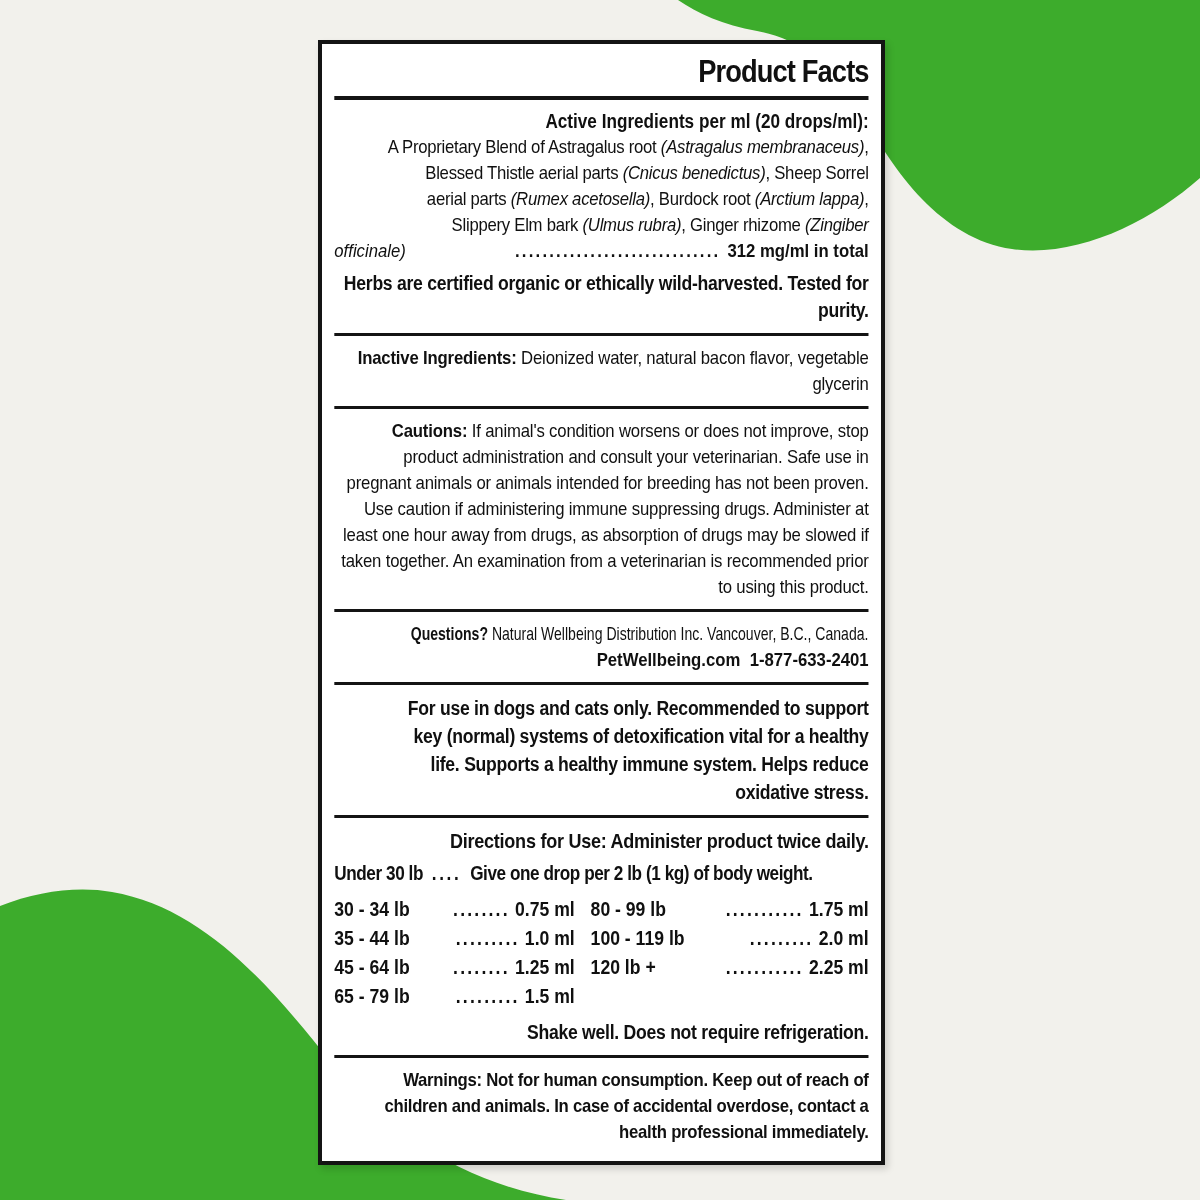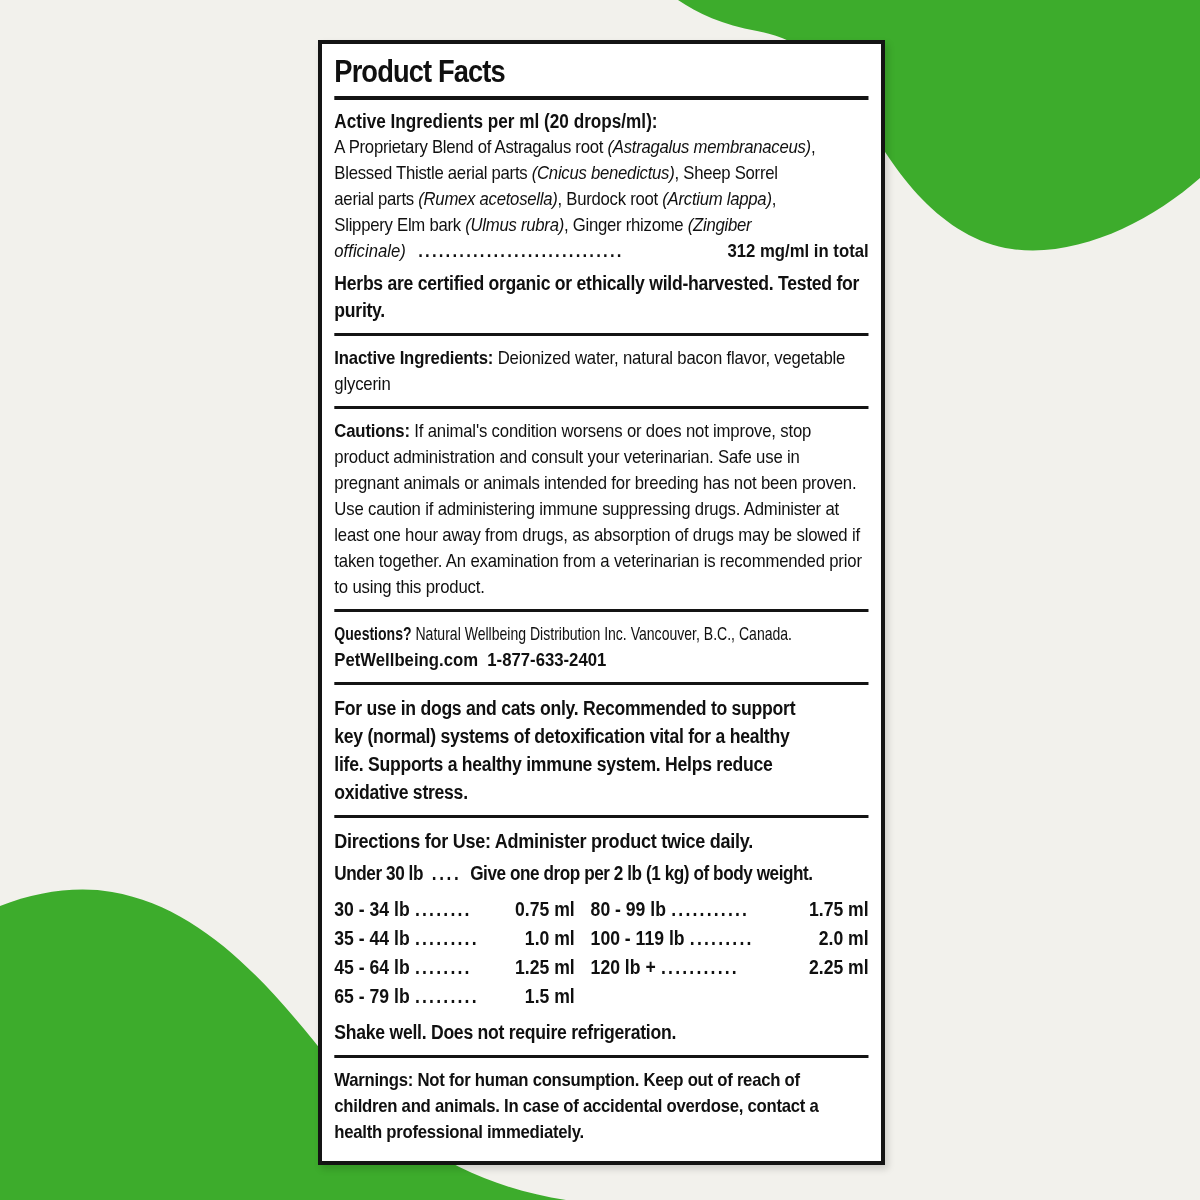--- a/index.html
+++ b/index.html
@@ -5,20 +5,21 @@
   html,body{margin:0;padding:0;}
   .stage{
     position:relative;width:1200px;height:1200px;overflow:hidden;
     font-family:"Liberation Sans",sans-serif;color:#101010;background:#f2f1ec;
   }
   svg.blobs{position:absolute;left:0;top:0;}
   .panel{
     position:absolute;left:318px;top:40px;width:567px;box-sizing:border-box;
     background:#ffffff;border:4px solid #141414;
     box-shadow:3px 4px 7px rgba(0,0,0,.15);
+    text-align:right;
   }
   .condense{
     transform:scaleX(.88);transform-origin:0 0;width:113.63%;
     box-sizing:border-box;padding:8px 14px 16px;
   }
   .title{
     font-size:31px;font-weight:900;letter-spacing:-1px;margin:2px 0 6px;
   }
   .rule{height:3px;background:#141414;margin:9px 0;}
   .rule-thick{height:4px;background:#141414;margin:0 0 8px;}

